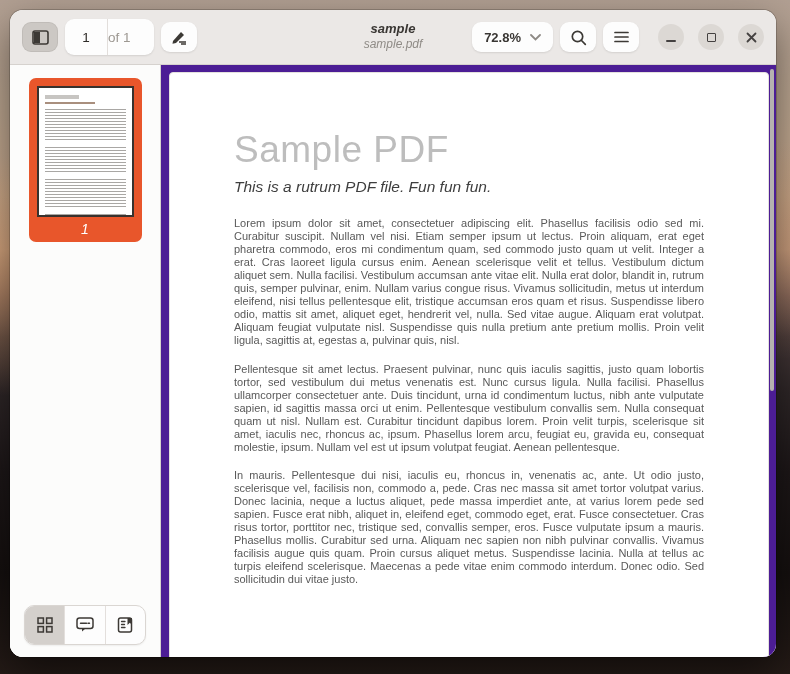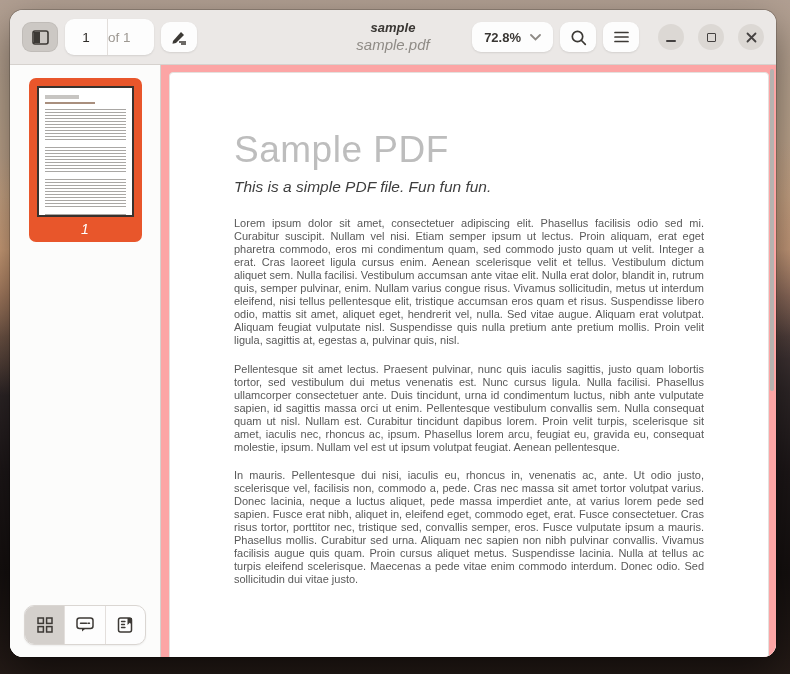--- a/index.html
+++ b/index.html
@@ -31,21 +31,21 @@
   .hbtn.pressed { background:#ccc8c4; box-shadow:inset 0 0 0 1px rgba(0,0,0,.06); }
   .page-entry {
     height:36px; background:#fdfdfd; border-radius:9px; display:flex; align-items:center;
     box-shadow:0 1px 2px rgba(0,0,0,.10); overflow:hidden;
   }
   .page-entry .cur { width:42px; text-align:center; font-size:13.5px; color:#2e2b28; }
   .page-entry .sep { width:1px; height:36px; background:#e2dedb; }
   .page-entry .tot { width:46px; text-align:left; font-size:13.5px; color:#9d9892; }
   .titlebox { position:absolute; left:50%; top:50%; transform:translate(-50%,-50%); text-align:center; line-height:1.25;font-style:italic; }
   .titlebox .t1 { font-size:13px; font-weight:700; color:#3a3734; }
-  .titlebox .t2 { font-size:15px; color:#8f8b86;text-align:center; }
+  .titlebox .t2 { font-size:12px; color:#8f8b86;text-align:center; }
   .rgroup { margin-left:auto; display:flex; align-items:center; gap:7px; }
   .zoom-btn { padding:0 12px; gap:9px; font-size:13px; font-weight:600; color:#3a3734; }
   .circle {
     width:26px; height:26px; border-radius:50%; background:#dcd8d4; border:none;
     display:flex; align-items:center; justify-content:center; cursor:pointer; margin-left:4px;
   }
   .winctl { display:flex; align-items:center; margin-left:8px; gap:10px; }
   .min-line { width:10px; height:2px; background:#444140; border-radius:1px; margin-top:8px; }
   .max-sq { width:9px; height:9px; border:1.6px solid #444140; border-radius:1px; }
   
@@ -67,21 +67,21 @@
   .thumb .lbl { text-align:center; color:#fff; font-style:italic; font-size:14px; padding:4px 0 3px; }
   .modebar {
     margin-top:auto; margin-bottom:12px; width:122px; height:40px; display:flex;
     background:#fdfdfd; border:1px solid #dad6d2; border-radius:10px; overflow:hidden;
     box-shadow:0 1px 2px rgba(0,0,0,.06);
   }
   .mode { flex:1; display:flex; align-items:center; justify-content:center; cursor:pointer; border-right:1px solid #e3dfdc; background:transparent; border-top:none;border-bottom:none;border-left:none; }
   .mode:last-child { border-right:none; }
   .mode.active { background:#d4d0cc; }
   
-  .content { flex:1; position:relative; background:#fca5a5; overflow:hidden; }
+  .content { flex:1; position:relative; background:#4c1d95; overflow:hidden; }
   .page {
     position:absolute; left:8px; top:7px; width:600px; height:920px;
     background:#fff; border:1px solid #e4e1de; border-radius:4px 4px 0 0;
     padding:56px 64px 0;
   }
   .page h1 { margin:0 0 7px; font-size:37px; font-weight:100; color:#bdbdbd; letter-spacing:.5px; }
   .page h2 { margin:0 0 21px; font-size:15.5px; font-style:italic; font-weight:500; color:#3e3e3e; }
   .page p { margin:0 0 16px; font-size:11px; line-height:1.18; color:#595959; text-align:justify; }
   .scroll-thumb {
     position:absolute; right:2px; top:4px; width:4px; height:322px;
@@ -213,21 +213,21 @@
               <path d="M10.5 1 V8 L12.8 5.8 L15 8 V1 Z" fill="#3c3935"></path>
             </svg>
           </span>
         </button>
       </div>
     </div>
 
     <div class="content">
       <div class="page">
         <h1>Sample PDF</h1>
-        <h2>This is a simple PDF file. Fun fun fun.</h2>
+        <h2>This is a rutrum PDF file. Fun fun fun.</h2>
         <p>Lorem ipsum dolor sit amet, consectetuer adipiscing elit. Phasellus facilisis odio sed mi. Curabitur suscipit. Nullam vel nisi. Etiam semper ipsum ut lectus. Proin aliquam, erat eget pharetra commodo, eros mi condimentum quam, sed commodo justo quam ut velit. Integer a erat. Cras laoreet ligula cursus enim. Aenean scelerisque velit et tellus. Vestibulum dictum aliquet sem. Nulla facilisi. Vestibulum accumsan ante vitae elit. Nulla erat dolor, blandit in, rutrum quis, semper pulvinar, enim. Nullam varius congue risus. Vivamus sollicitudin, metus ut interdum eleifend, nisi tellus pellentesque elit, tristique accumsan eros quam et risus. Suspendisse libero odio, mattis sit amet, aliquet eget, hendrerit vel, nulla. Sed vitae augue. Aliquam erat volutpat. Aliquam feugiat vulputate nisl. Suspendisse quis nulla pretium ante pretium mollis. Proin velit ligula, sagittis at, egestas a, pulvinar quis, nisl.</p>
         <p>Pellentesque sit amet lectus. Praesent pulvinar, nunc quis iaculis sagittis, justo quam lobortis tortor, sed vestibulum dui metus venenatis est. Nunc cursus ligula. Nulla facilisi. Phasellus ullamcorper consectetuer ante. Duis tincidunt, urna id condimentum luctus, nibh ante vulputate sapien, id sagittis massa orci ut enim. Pellentesque vestibulum convallis sem. Nulla consequat quam ut nisl. Nullam est. Curabitur tincidunt dapibus lorem. Proin velit turpis, scelerisque sit amet, iaculis nec, rhoncus ac, ipsum. Phasellus lorem arcu, feugiat eu, gravida eu, consequat molestie, ipsum. Nullam vel est ut ipsum volutpat feugiat. Aenean pellentesque.</p>
         <p>In mauris. Pellentesque dui nisi, iaculis eu, rhoncus in, venenatis ac, ante. Ut odio justo, scelerisque vel, facilisis non, commodo a, pede. Cras nec massa sit amet tortor volutpat varius. Donec lacinia, neque a luctus aliquet, pede massa imperdiet ante, at varius lorem pede sed sapien. Fusce erat nibh, aliquet in, eleifend eget, commodo eget, erat. Fusce consectetuer. Cras risus tortor, porttitor nec, tristique sed, convallis semper, eros. Fusce vulputate ipsum a mauris. Phasellus mollis. Curabitur sed urna. Aliquam nec sapien non nibh pulvinar convallis. Vivamus facilisis augue quis quam. Proin cursus aliquet metus. Suspendisse lacinia. Nulla at tellus ac turpis eleifend scelerisque. Maecenas a pede vitae enim commodo interdum. Donec odio. Sed sollicitudin dui vitae justo.</p>
       </div>
       <div class="scroll-thumb"></div>
     </div>
 
   </div>
 </div>
 

